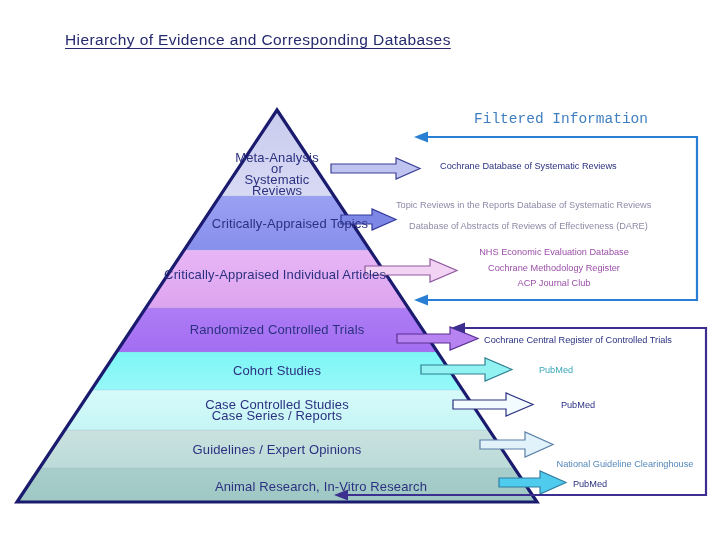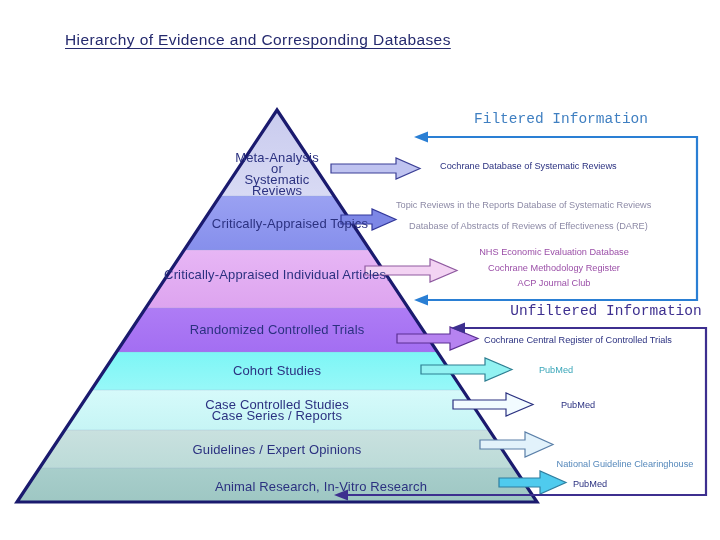--- a/index.html
+++ b/index.html
@@ -218,21 +218,20 @@
   <div class="band-label" style="left:277px; top:444px;">
     <div>Guidelines / Expert Opinions</div>
   </div>
 
   <div class="band-label" style="left:277px; top:481px;margin-left:44px;">
     <div>Animal Research, In-Vitro Research</div>
   </div>
 
   <div class="section-head c-steel" style="left:537px; top:111px;">Filtered Information</div>
 
-  <div class="section-head c-dkpurp" style="left:582px; top:303px;">Unfiltered Information</div>
 
   <div class="side-label c-navy" style="left:440px; top:159px;">Cochrane Database of Systematic Reviews</div>
 
   <div class="side-label c-gray" style="left:396px; top:198px;">Topic Reviews in the Reports Database of Systematic Reviews</div>
 
   <div class="side-label c-gray" style="left:409px; top:219px;">Database of Abstracts of Reviews of Effectiveness (DARE)</div>
 
   <div class="side-label center c-purple" style="left:554px; top:245px;">NHS Economic Evaluation Database</div>
 
   <div class="side-label center c-purple" style="left:554px; top:261px;">Cochrane Methodology Register</div>

